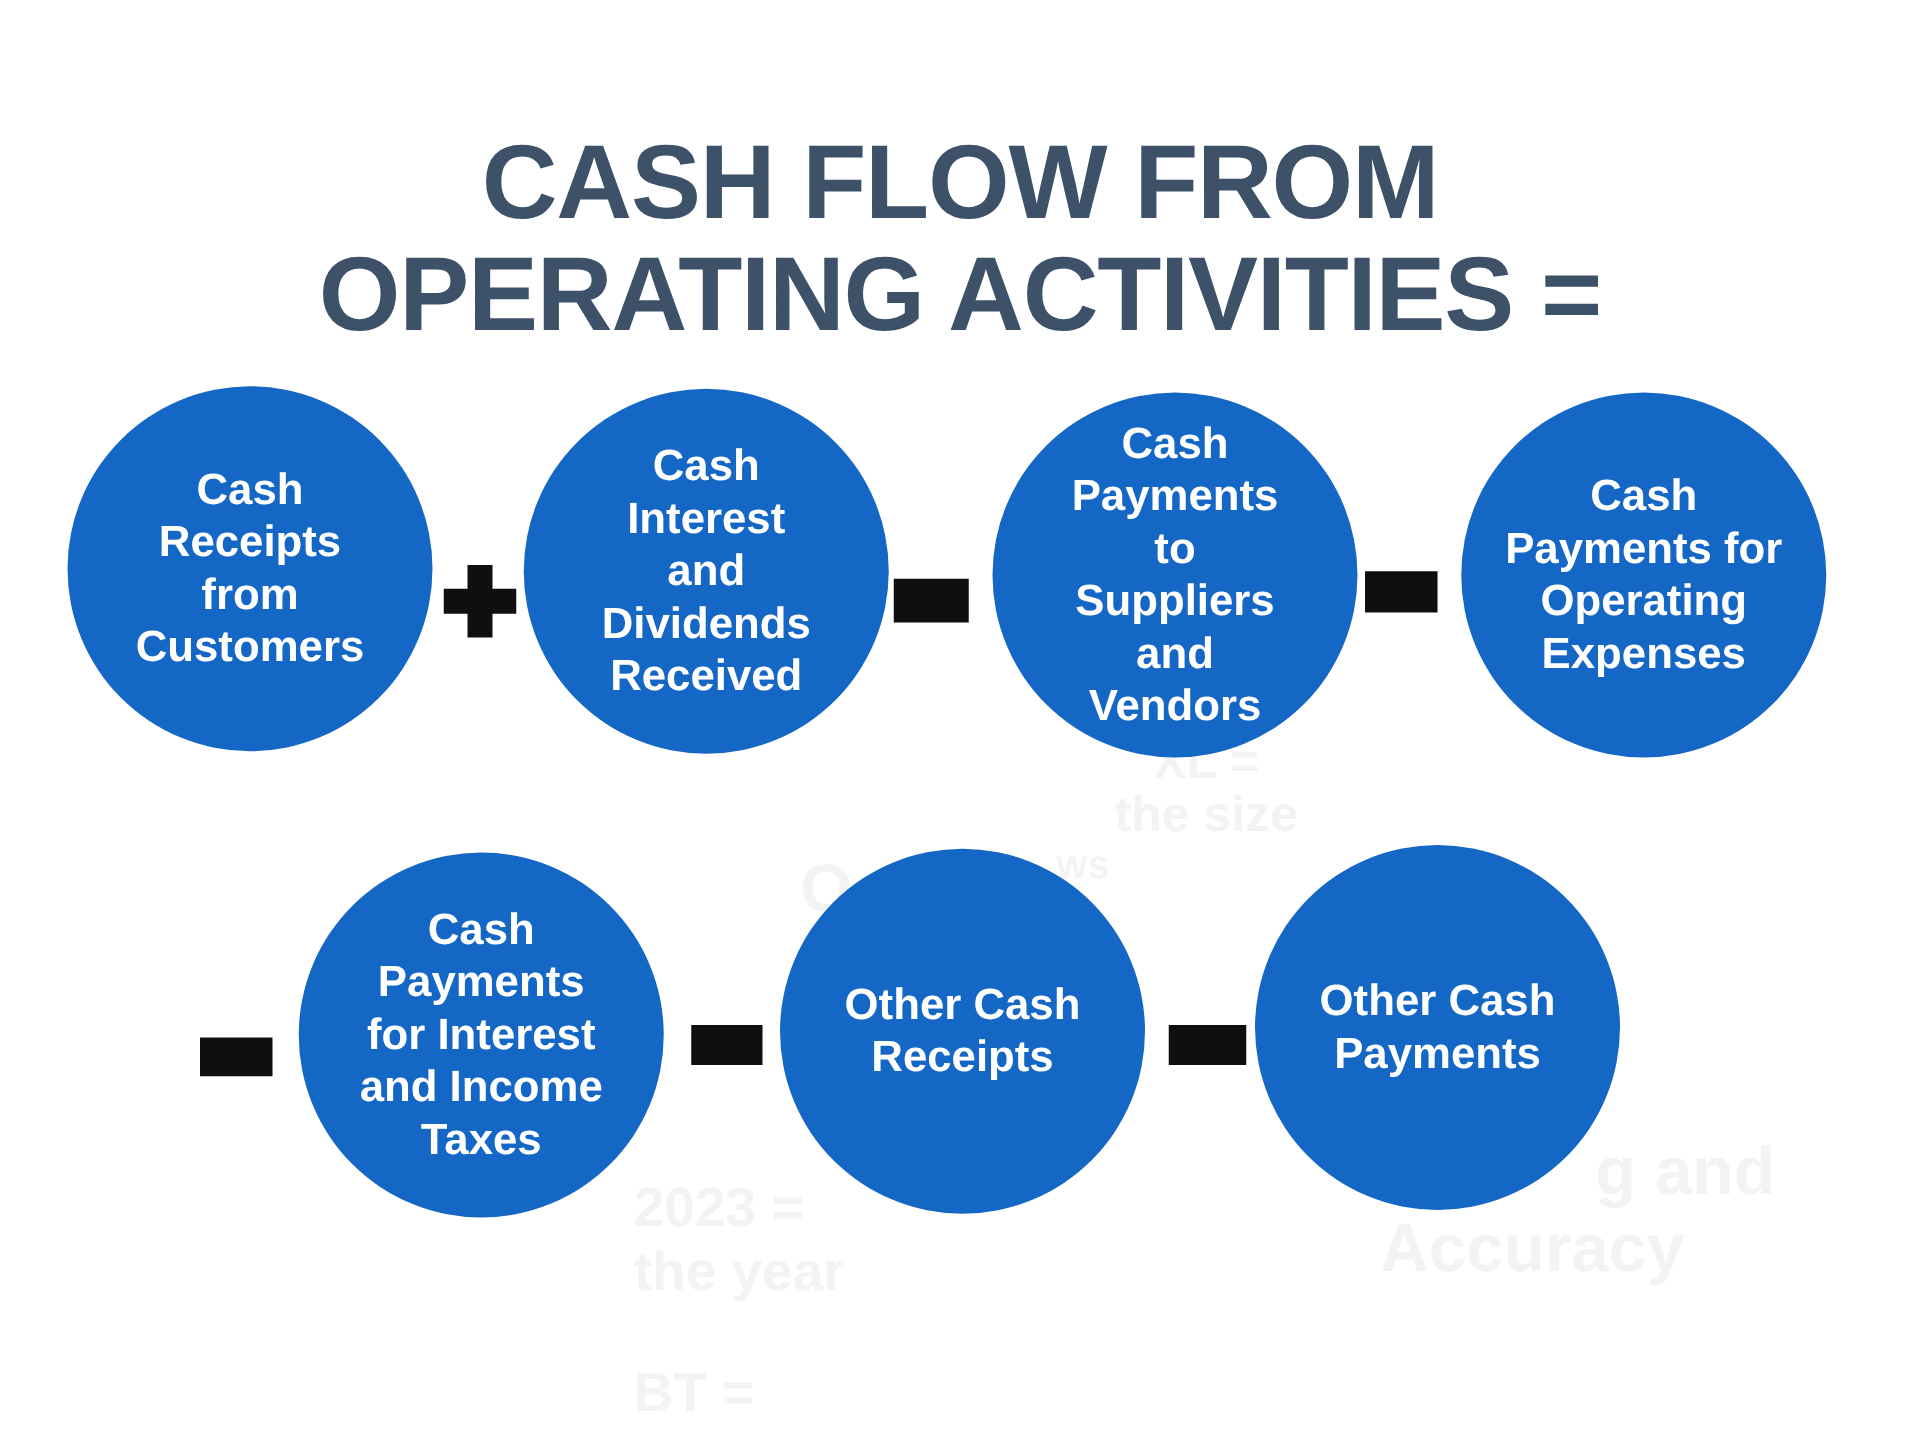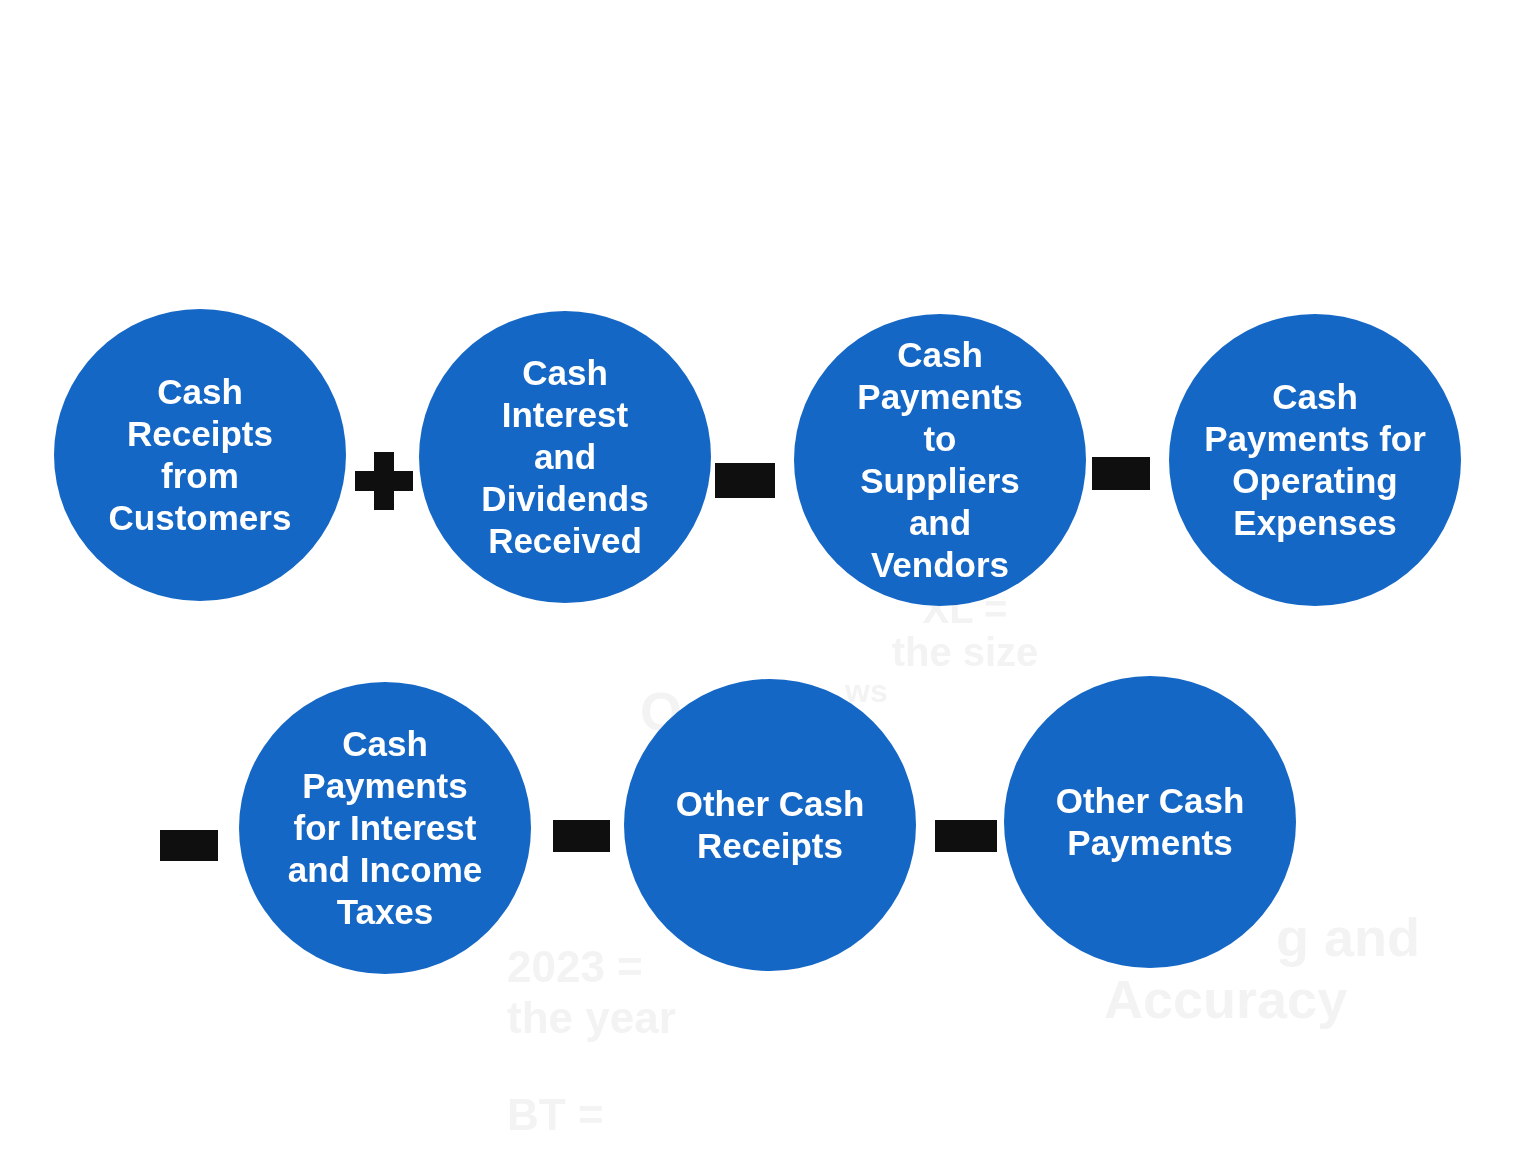--- a/index.html
+++ b/index.html
@@ -97,20 +97,24 @@
   <div class="wm wm-size">XL =
 the size</div>
   <div class="wm wm-o">O</div>
   <div class="wm wm-ws">ws</div>
   <div class="wm wm-year">2023 =
 the year</div>
   <div class="wm wm-bt">BT =</div>
   <div class="wm wm-gand">g and</div>
   <div class="wm wm-acc">Accuracy</div>
 
+  <div class="title">
+    <div>CASH FLOW FROM</div>
+    <div>OPERATING ACTIVITIES =</div>
+  </div>
 
   <div class="circle" style="left:54px; top:309px;">
     <div class="label">Cash
 Receipts
 from
 Customers</div>
   </div>
 
   <div class="op op-plus" style="left:355px; top:452px;" aria-label="+"></div>
 

